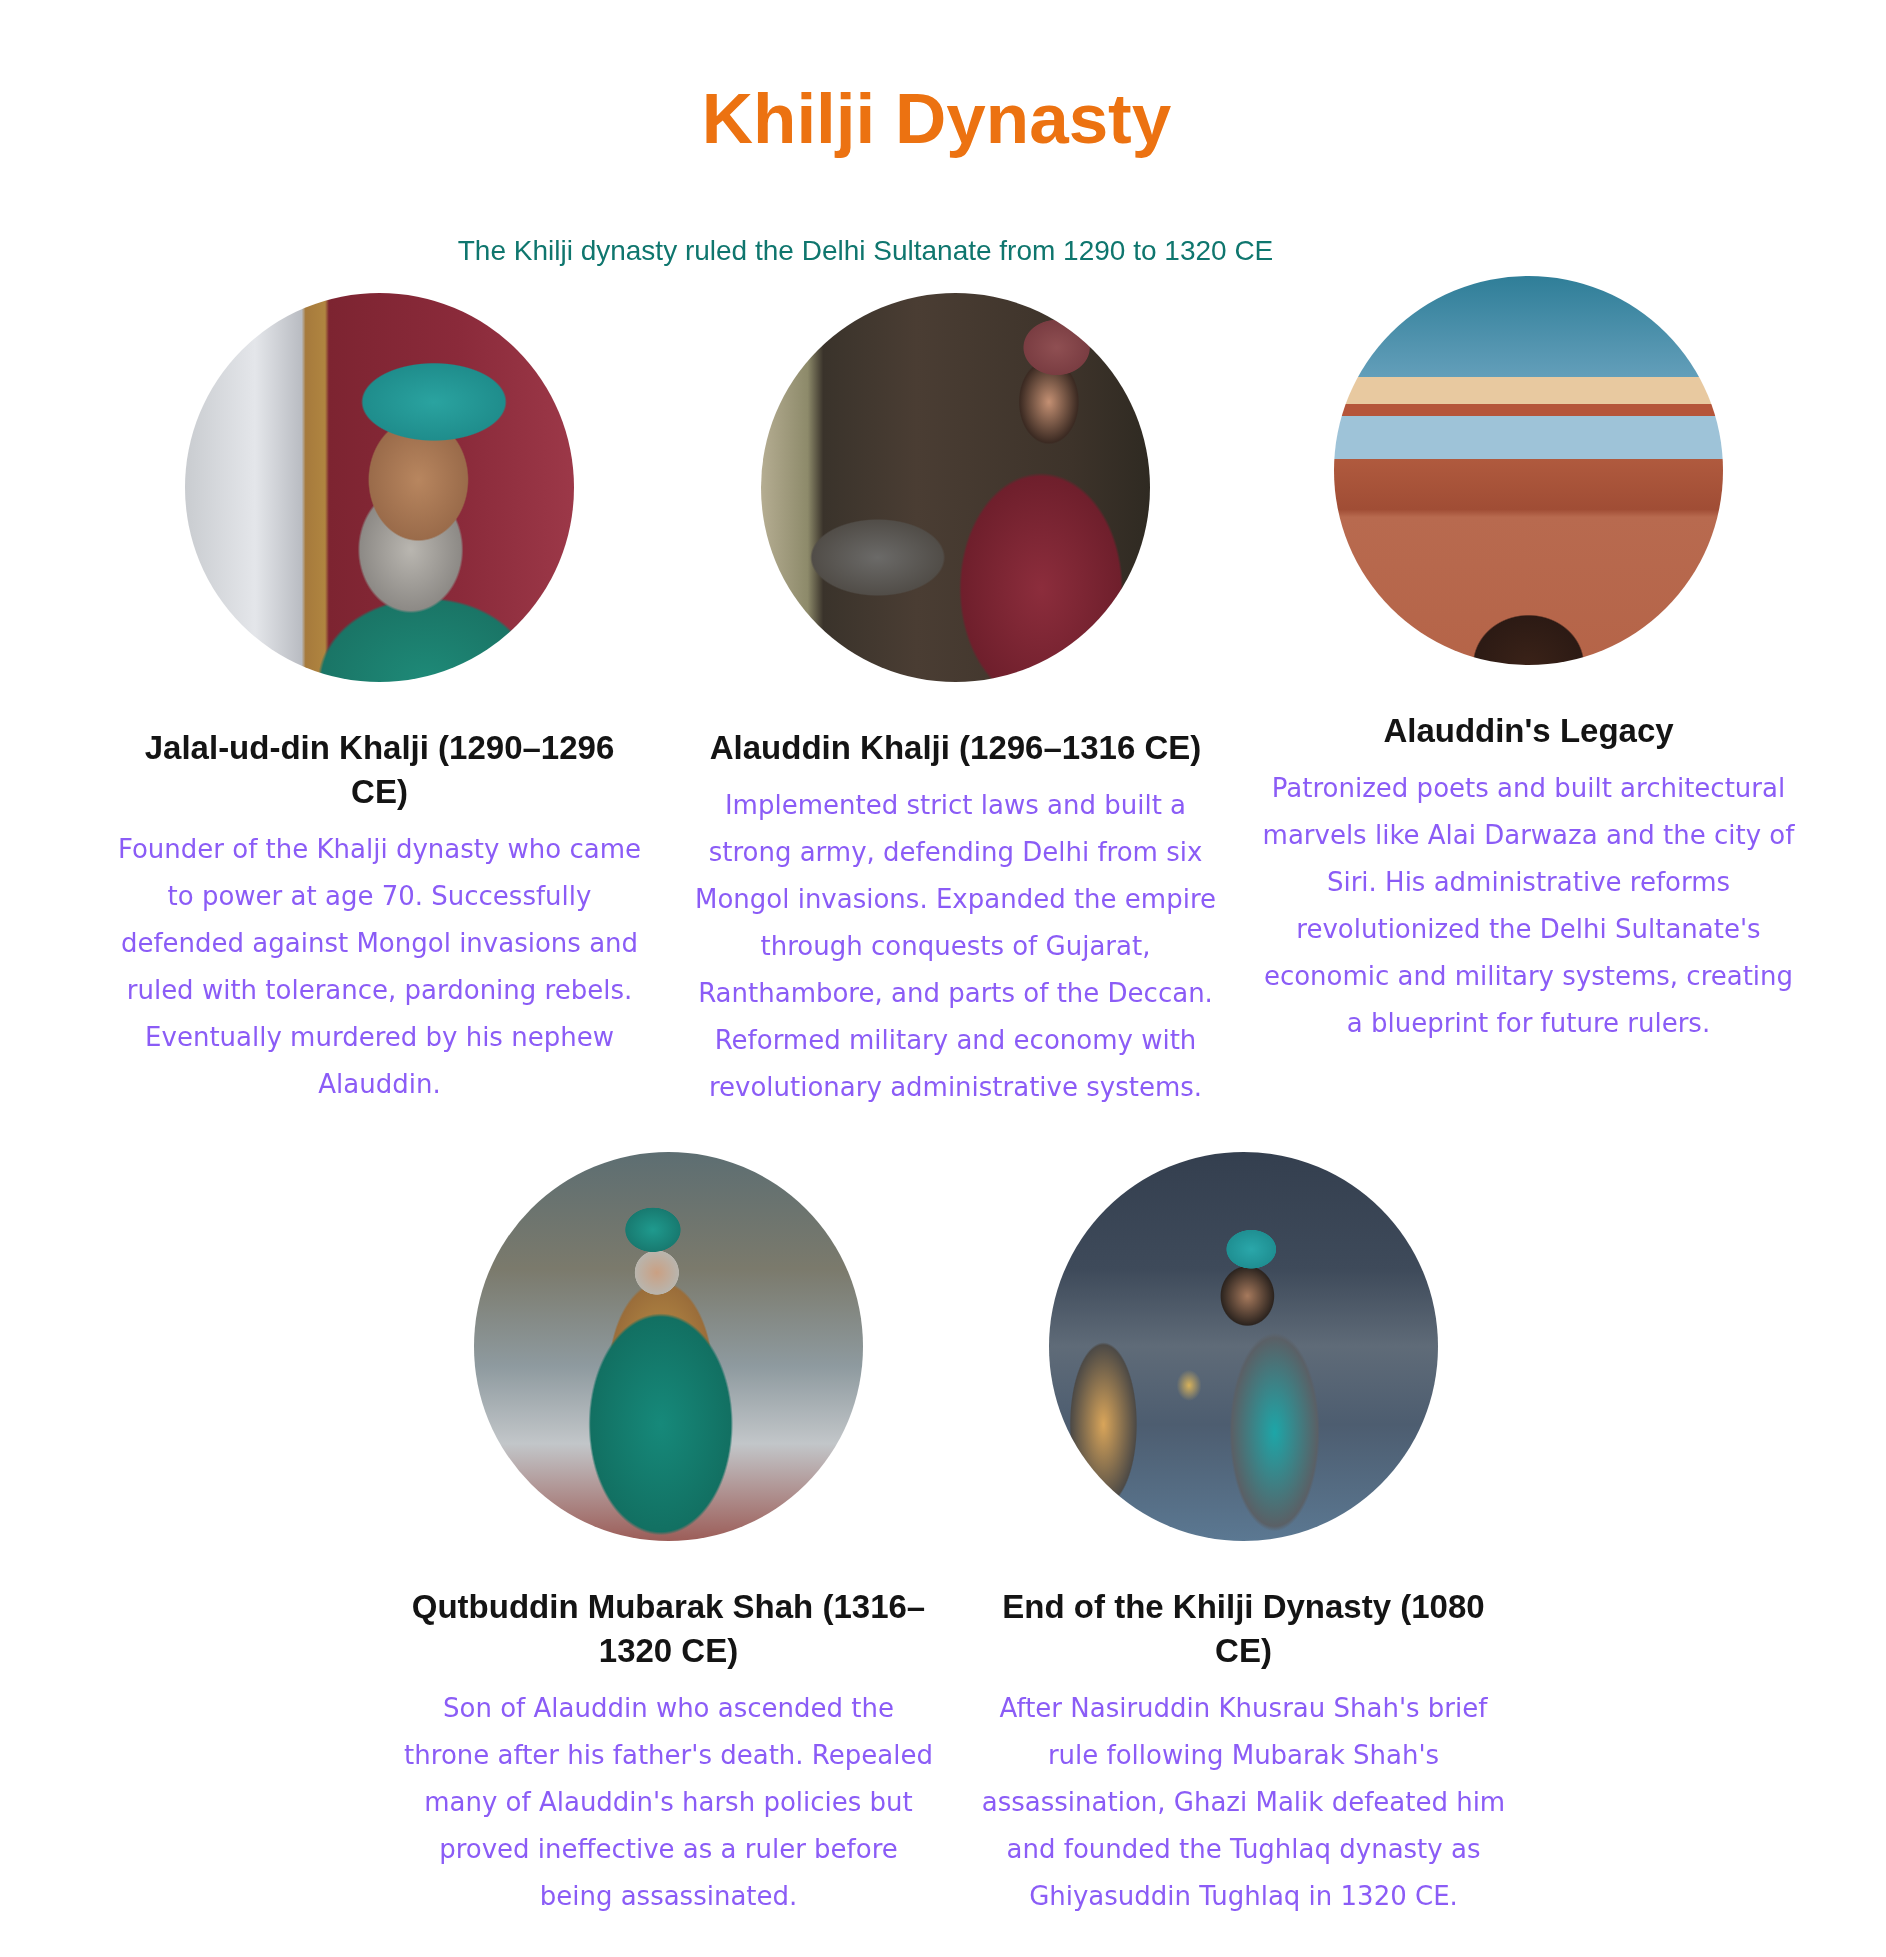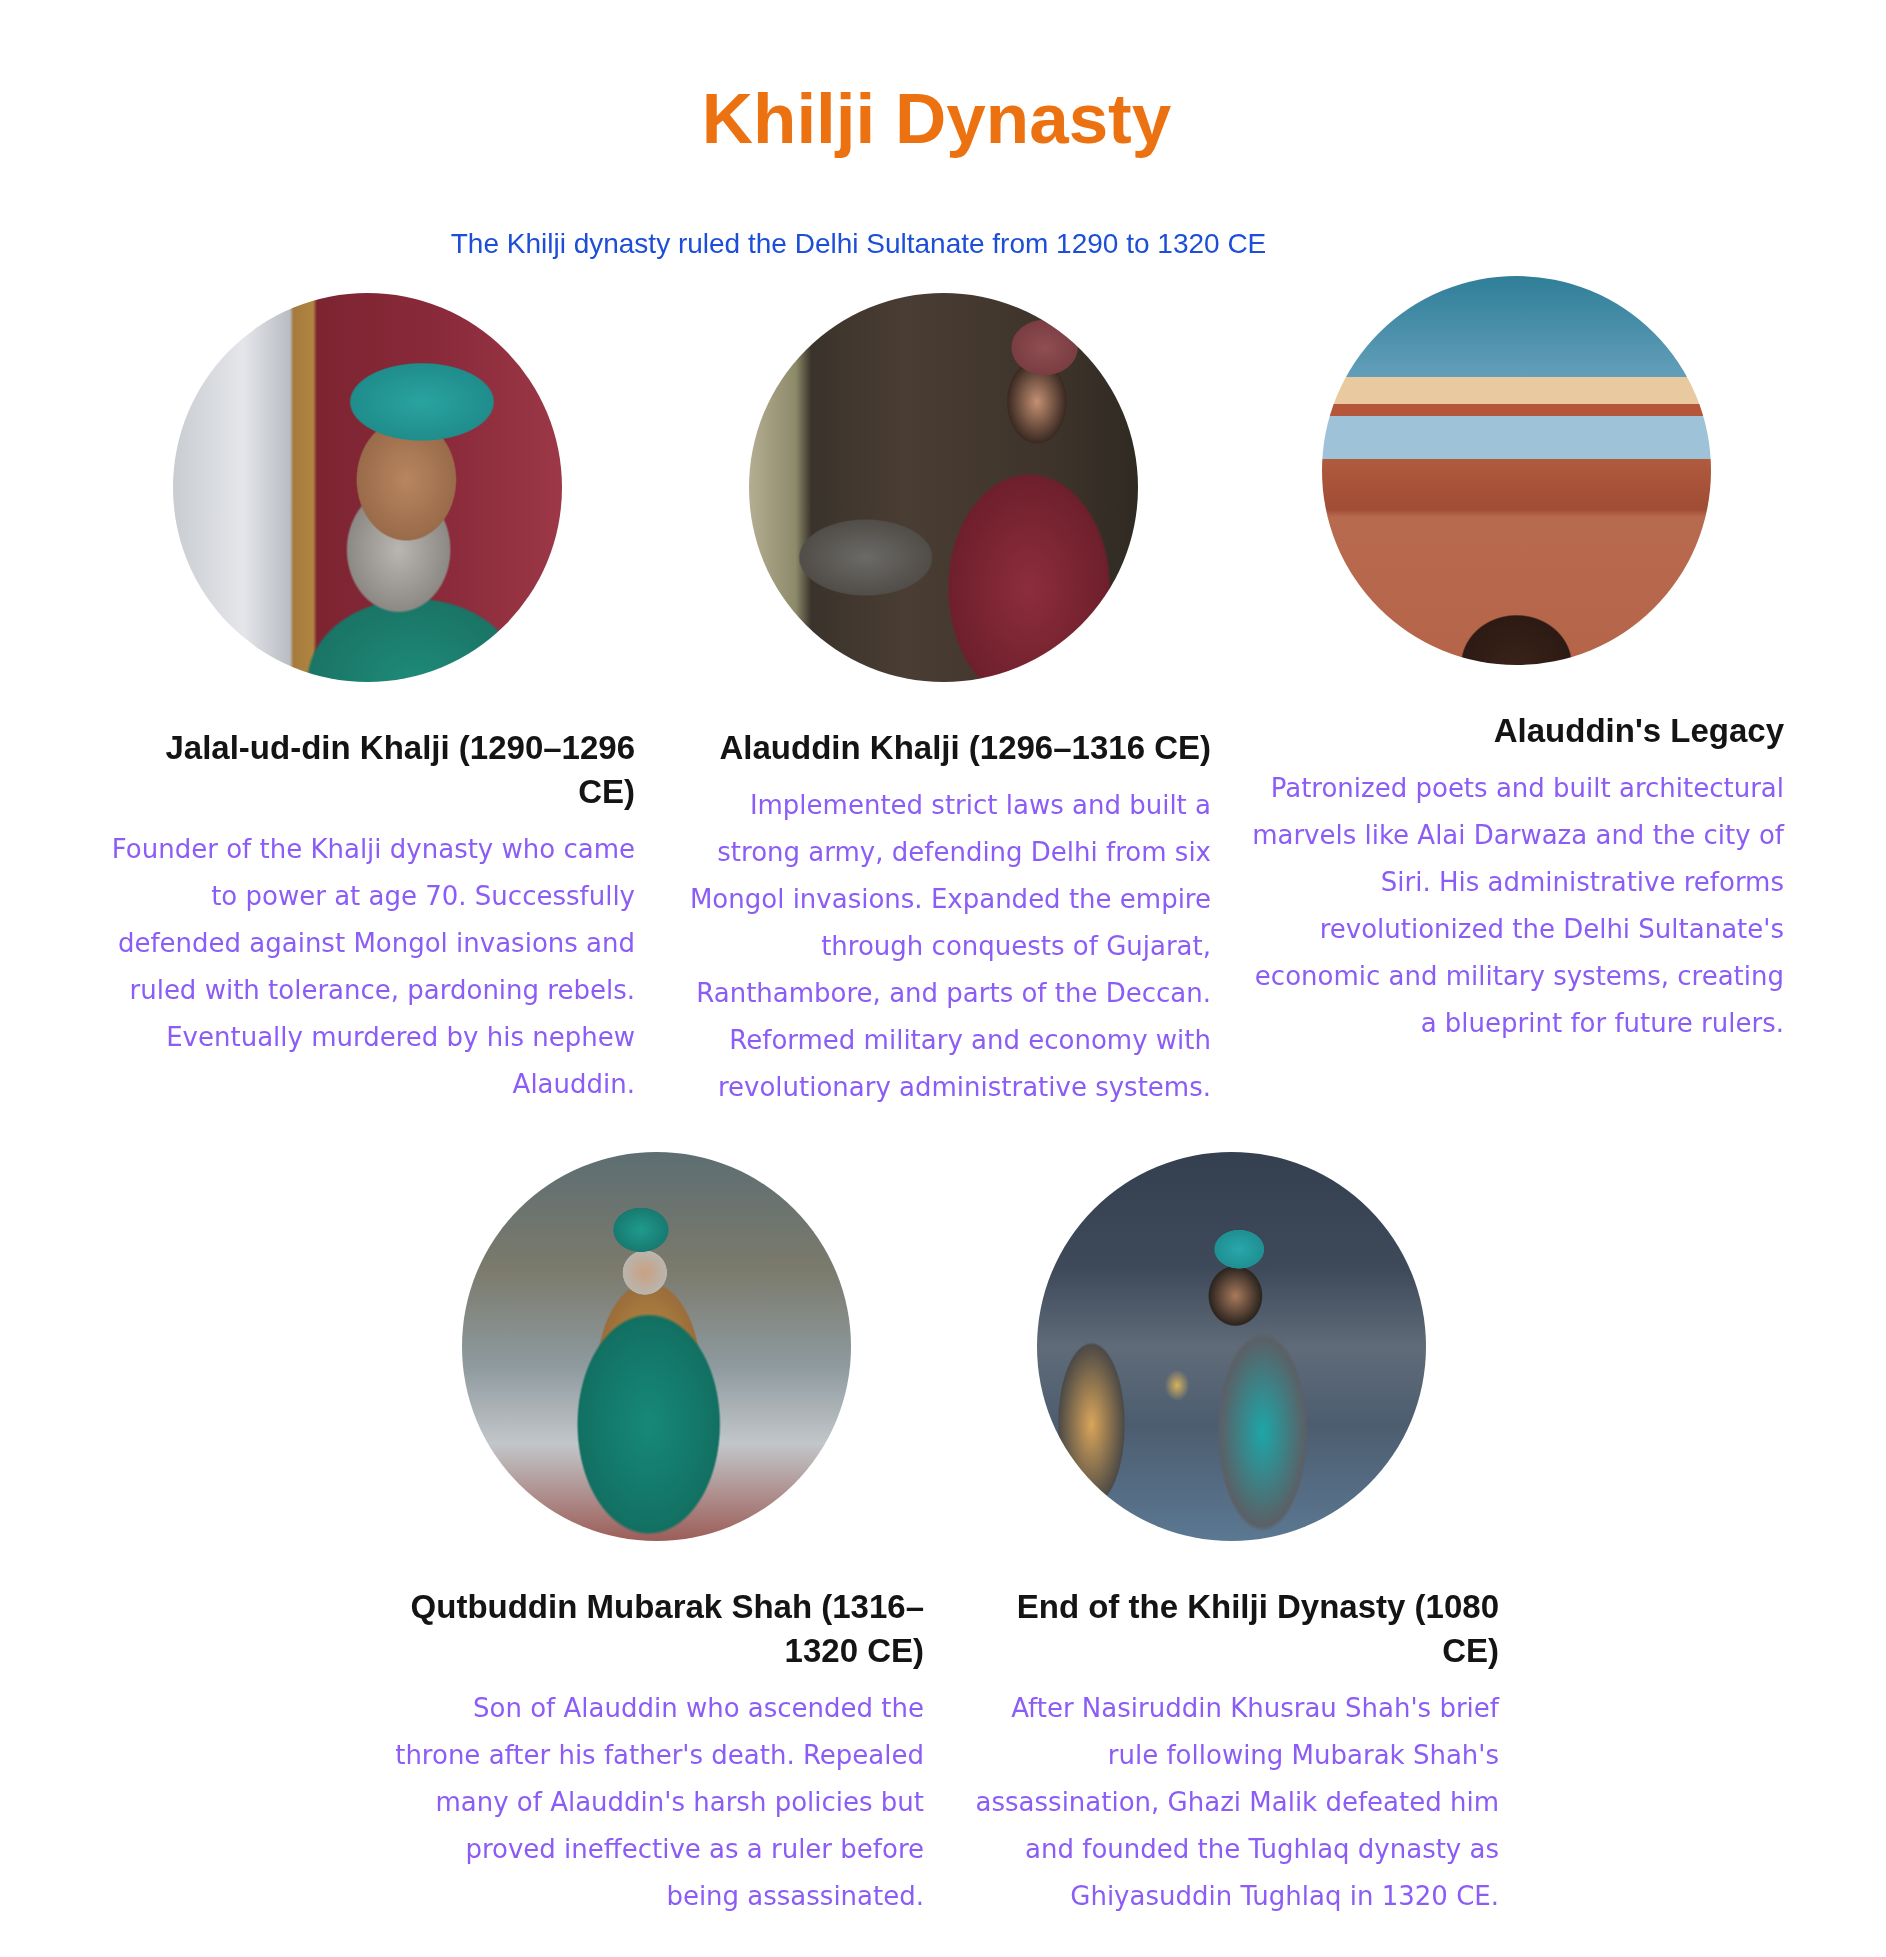--- a/index.html
+++ b/index.html
@@ -29,27 +29,28 @@
       letter-spacing: 0px;
     }
     .page-subtitle {
       position: absolute;
       top: 224px;
       left: 0;
       width: 1709px;
       text-align: center;
       font-family: "Liberation Sans", sans-serif;
       font-size: 28px;
-      color: #1d4ed8;
-      margin: 4px;
+      color: #0f766e;
+      margin: 11px;
     }
     .card {
       position: absolute;
       width: 535px;
-      text-align: right;
+      text-align: center;
+      margin-left: 12px;
     }
     .card .portrait {
       width: 389px;
       height: 389px;
       border-radius: 50%;
       margin: 0 auto;
       overflow: hidden;
       position: relative;
     }
     .card h2 {

